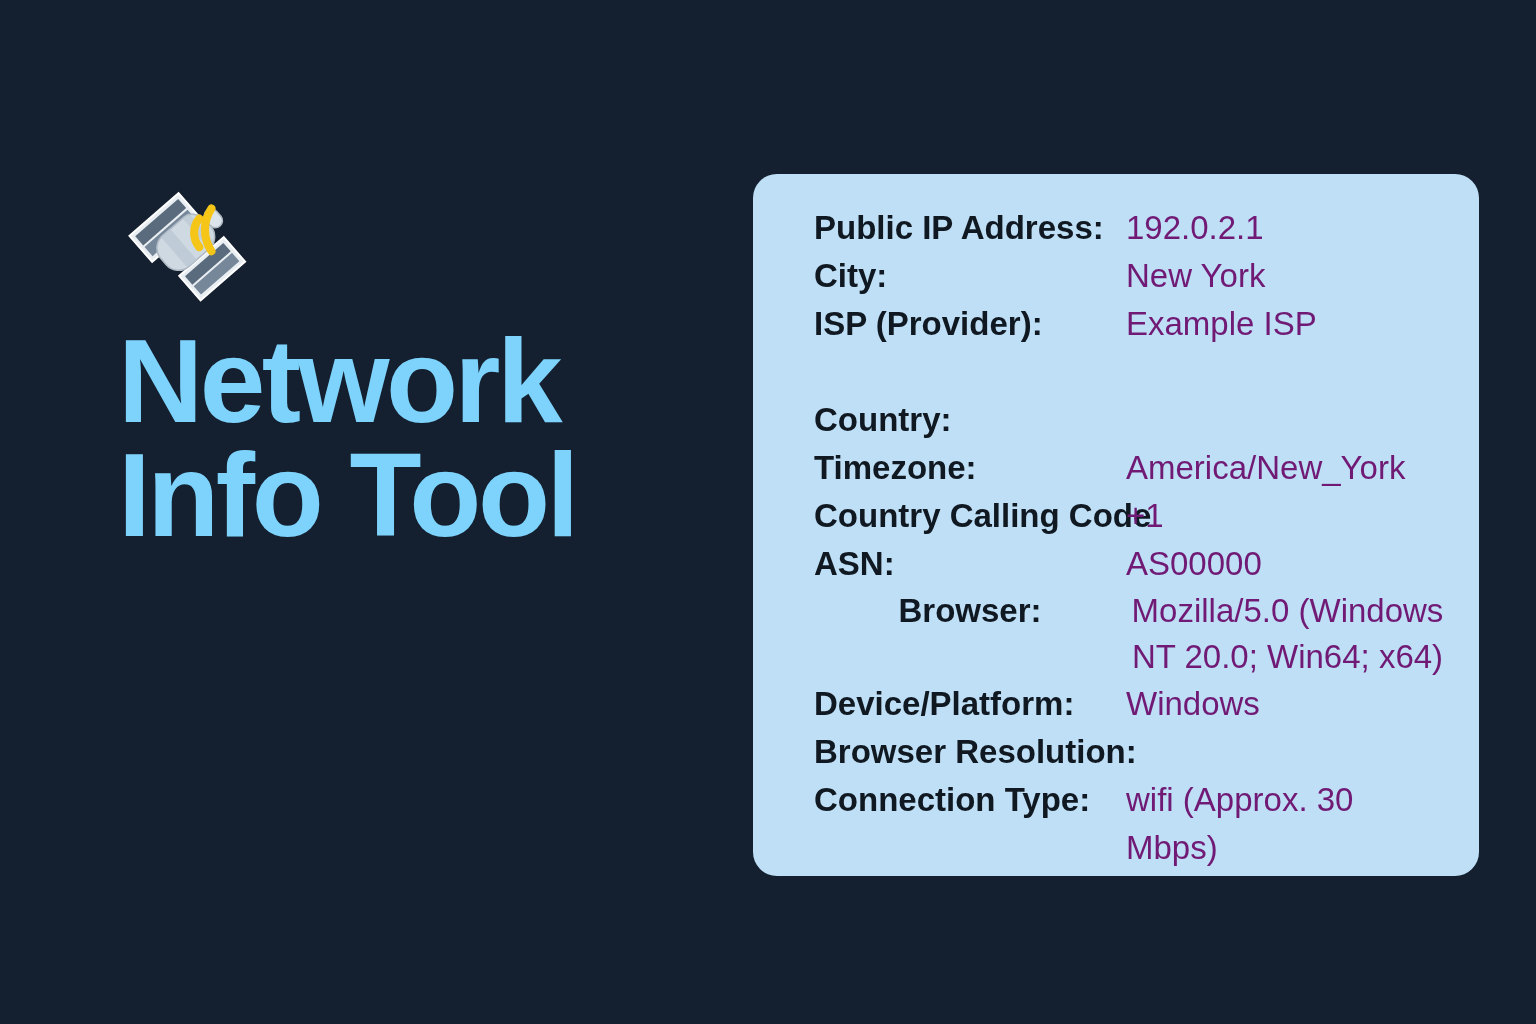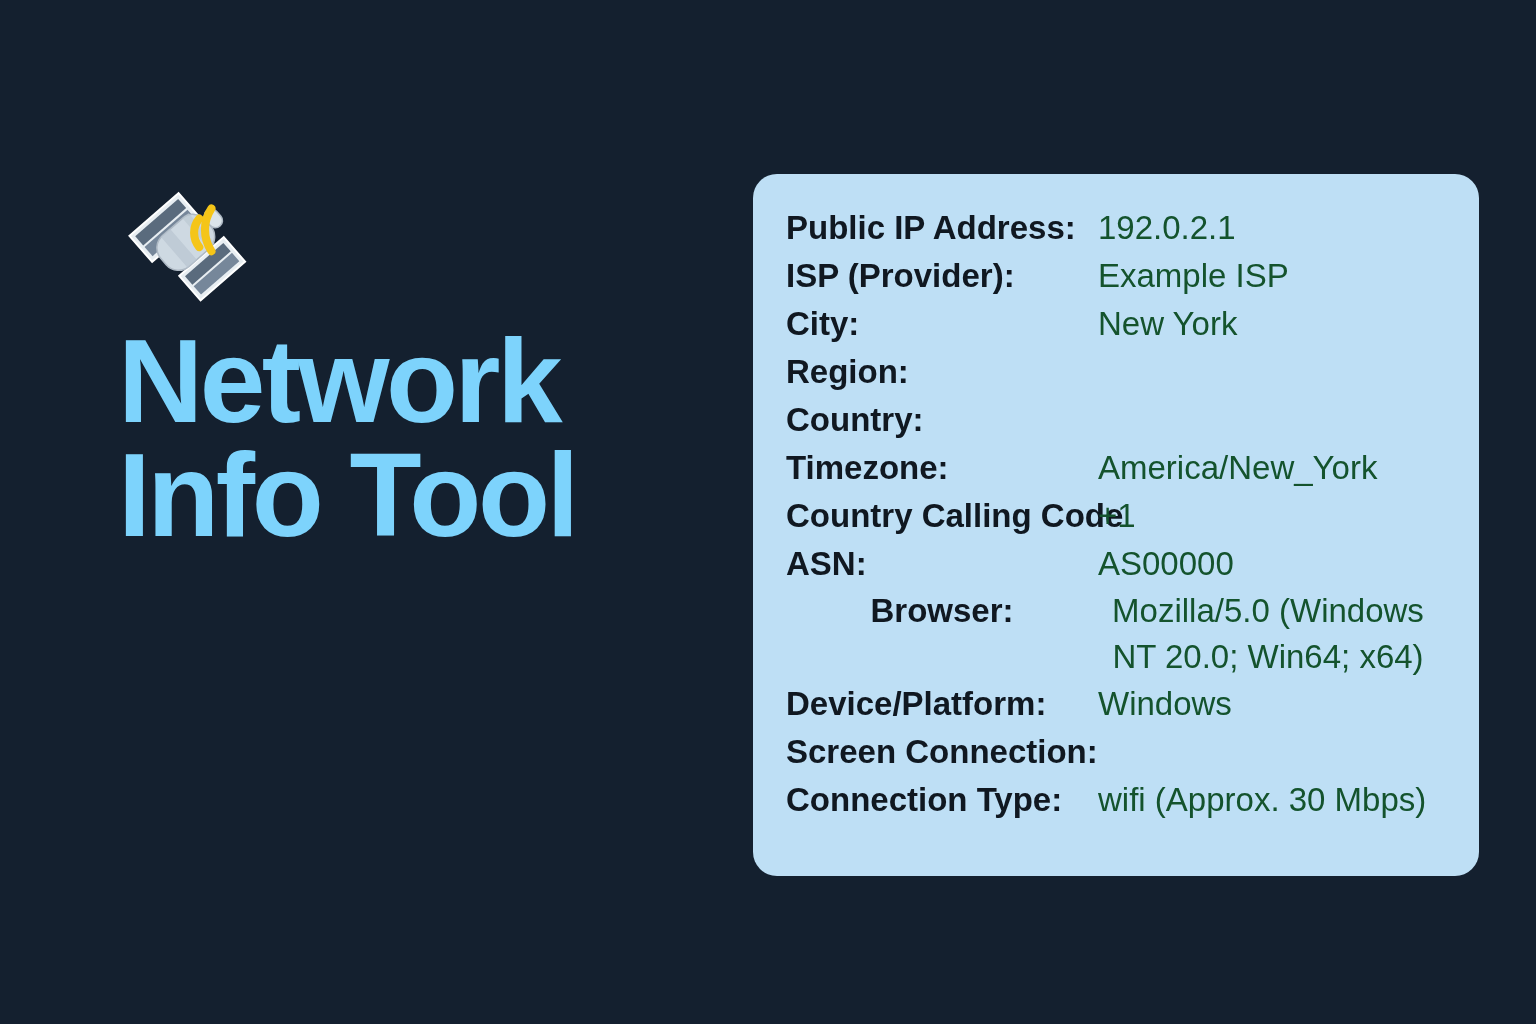--- a/index.html
+++ b/index.html
@@ -56,20 +56,21 @@
     top: 174px;
     width: 726px;
     height: 702px;
     background: #bedff5;
     border-radius: 24px;
     padding: 30px 30px 24px 33px;
   }
 
   .info-rows {
     display: block;
+    margin-left: 28px;
   }
 
   .info-row {
     display: flex;
     align-items: flex-start;
     line-height: 48px;
     min-height: 48px;
   }
 
   .info-row.multiline {
@@ -82,21 +83,21 @@
     width: 312px;
     color: #101821;
     font-family: "Liberation Sans", sans-serif;
     font-weight: bold;
     font-size: 33px;
     white-space: nowrap;
   }
 
   .row-value {
     flex: 1 1 auto;
-    color: #14532d;
+    color: #701a75;
     font-family: "Liberation Sans", sans-serif;
     font-weight: normal;
     font-size: 33px;
   }
 
   .row-value.wrap {
     max-width: 340px;
   }
 </style>
 </head>
@@ -136,29 +137,28 @@
 Info Tool</h1>
   </div>
 
   <div class="info-card">
     <div class="info-rows" id="info-rows">
         <div class="info-row">
           <div class="row-label">Public IP Address:</div>
           <div class="row-value">192.0.2.1</div>
         </div>
         <div class="info-row">
+          <div class="row-label">City:</div>
+          <div class="row-value">New York</div>
+        </div>
+        <div class="info-row">
           <div class="row-label">ISP (Provider):</div>
           <div class="row-value">Example ISP</div>
         </div>
         <div class="info-row">
-          <div class="row-label">City:</div>
-          <div class="row-value">New York</div>
-        </div>
-        <div class="info-row">
-          <div class="row-label">Region:</div>
         </div>
         <div class="info-row">
           <div class="row-label">Country:</div>
         </div>
         <div class="info-row">
           <div class="row-label">Timezone:</div>
           <div class="row-value">America/New_York</div>
         </div>
         <div class="info-row">
           <div class="row-label">Country Calling Code</div>
@@ -170,21 +170,21 @@
         </div>
         <div class="info-row multiline">
           <div class="row-label">Browser:</div>
           <div class="row-value wrap">Mozilla/5.0 (Windows NT 20.0; Win64; x64)</div>
         </div>
         <div class="info-row">
           <div class="row-label">Device/Platform:</div>
           <div class="row-value">Windows</div>
         </div>
         <div class="info-row">
-          <div class="row-label">Screen Connection:</div>
+          <div class="row-label">Browser Resolution:</div>
         </div>
         <div class="info-row">
           <div class="row-label">Connection Type:</div>
           <div class="row-value">wifi (Approx. 30 Mbps)</div>
         </div>
       </div>
   </div>
 
 </div>
 

